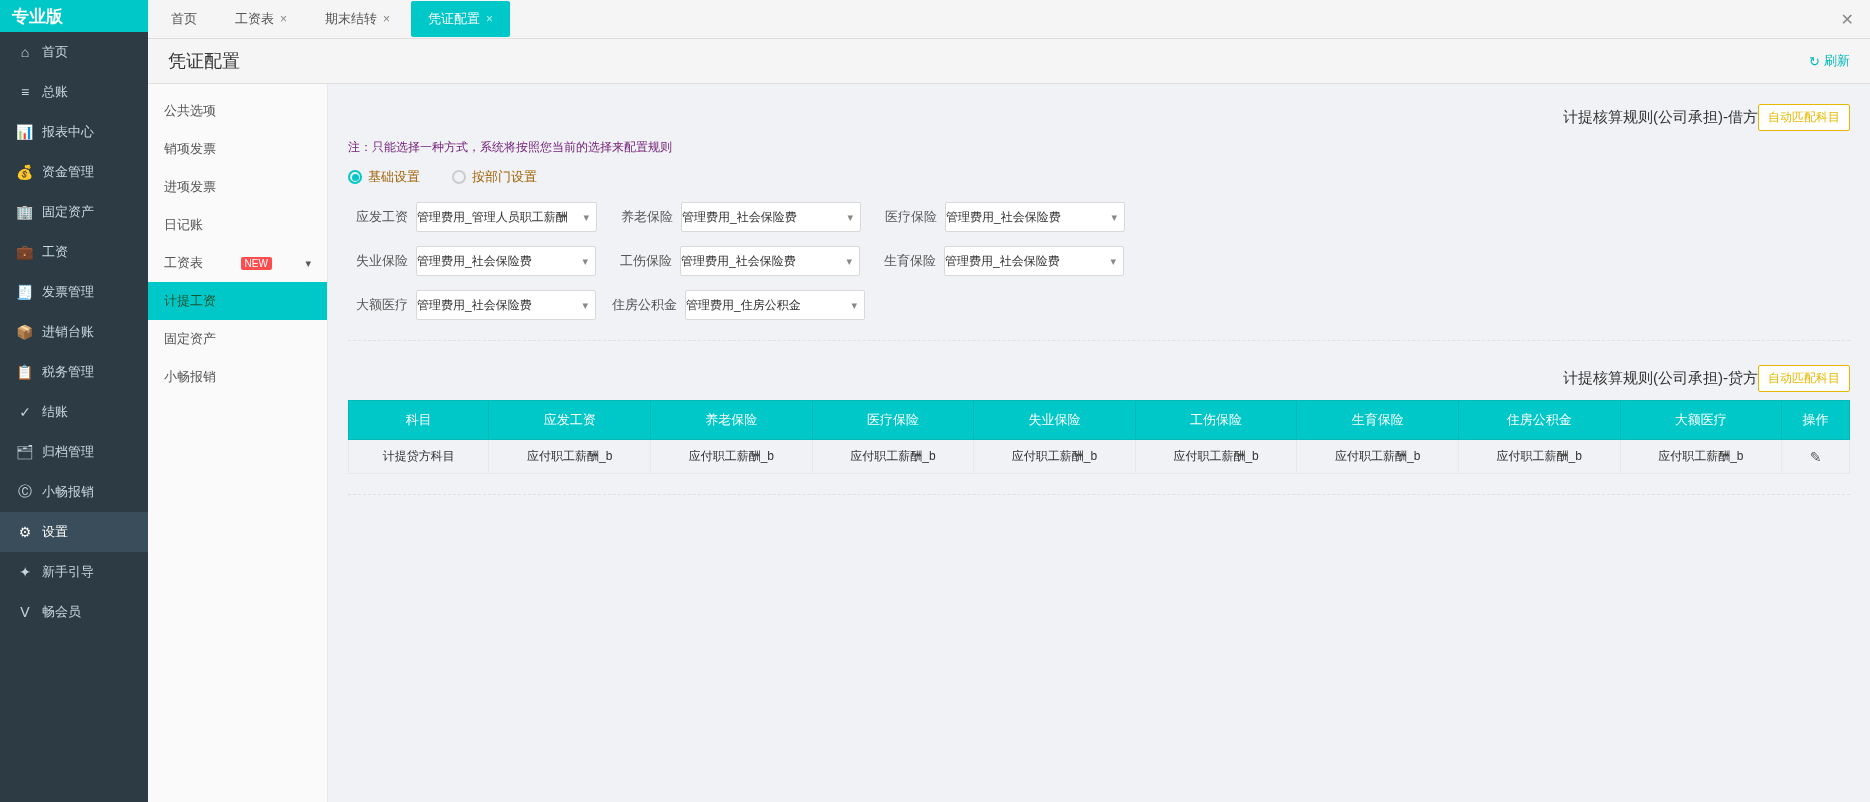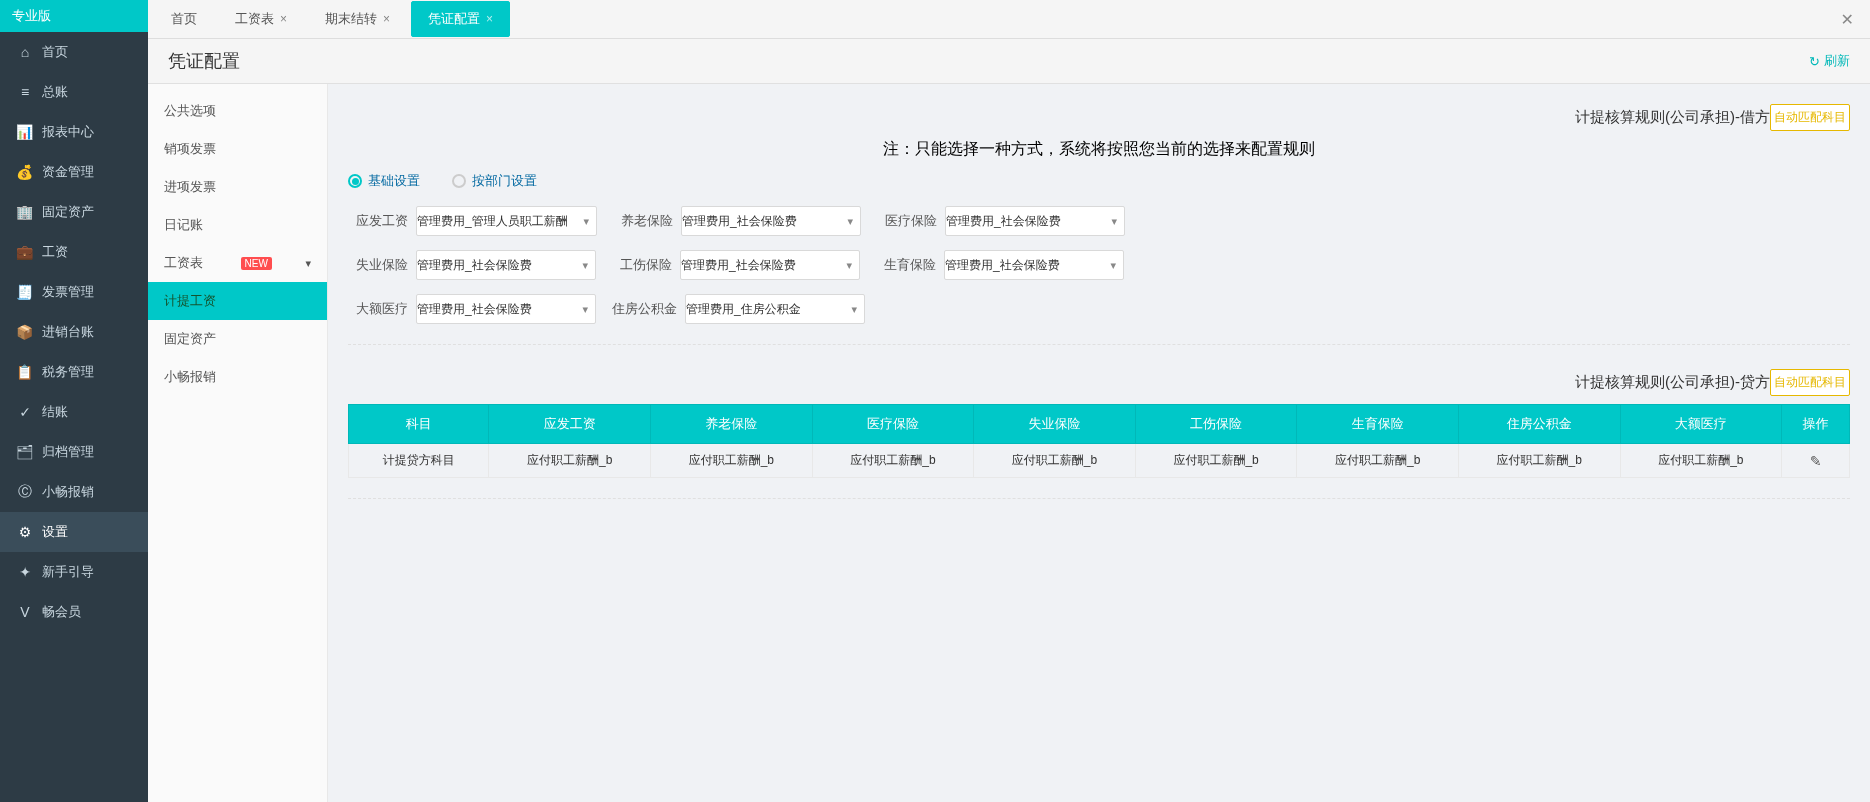--- a/index.html
+++ b/index.html
@@ -1,20 +1,20 @@
 <!DOCTYPE html>
 <html><head>
   <meta charset="utf-8">
   <style>
     * { box-sizing: border-box; margin: 0; padding: 0; }
     body { font-family: 'Microsoft YaHei', Arial, sans-serif; font-size: 13px; display: flex; height: 802px; overflow: hidden; background: #f0f2f5; }
 
     
     .sidebar { width: 148px; background: #2d3b45; height: 100%; display: flex; flex-direction: column; flex-shrink: 0; }
-    .sidebar-brand { background: #00c8c8; padding: 8px 12px; font-size: 13px; color: white; font-weight: normal; height: 32px; display: flex; align-items: center; }
+    .sidebar-brand { background: #00c8c8; padding: 8px 12px; font-size: 17px; color: white; font-weight: bold; height: 32px; display: flex; align-items: center; }
     .sidebar-item { display: flex; align-items: center; gap: 8px; padding: 11px 16px; color: #c8d6df; cursor: pointer; font-size: 13px; }
     .sidebar-item.active { background: #3a4d5a; color: white; }
     .sidebar-icon { font-size: 14px; width: 18px; text-align: center; }
 
     
     .main { flex: 1; display: flex; flex-direction: column; overflow: hidden; }
 
     
     .top-tabs { background: #f5f5f5; display: flex; align-items: center; border-bottom: 1px solid #ddd; height: 44px; padding: 0 4px; }
     .tab { padding: 8px 16px; cursor: pointer; font-size: 13px; color: #555; display: flex; align-items: center; gap: 6px; border: 1px solid transparent; margin: 0 2px; }
@@ -34,27 +34,27 @@
     .sub-nav-item .new-badge { background: #ff4d4f; color: white; font-size: 10px; padding: 1px 4px; border-radius: 2px; margin-left: 4px; }
     .sub-nav-item .expand-arrow { float: right; font-size: 11px; }
 
     
     .config-content { flex: 1; padding: 20px; overflow-y: auto; }
 
     
     .section { margin-bottom: 24px; border-bottom: 1px dashed #e0e0e0; padding-bottom: 20px; }
     .section-header { display: flex; justify-content: flex-end; align-items: center; margin-bottom: 8px; }
     .section-title { font-size: 15px; color: #333; font-weight: 500; }
-    .auto-match-btn { border: 1px solid #e6b800; color: #e6b800; background: white; padding: 4px 3px; cursor: pointer; font-size: 12px; border-radius: 2px; }
-
-    .notice { color: #000000; font-size: 16px; margin-bottom: 12px; text-align: center; }
+    .auto-match-btn { border: 1px solid #e6b800; color: #e6b800; background: white; padding: 4px 9px; cursor: pointer; font-size: 12px; border-radius: 2px; }
+
+    .notice { color: #701a75; font-size: 12px; margin-bottom: 12px; }
 
     
     .radio-group { display: flex; gap: 32px; margin-bottom: 16px; }
-    .radio-item { display: flex; align-items: center; gap: 6px; cursor: pointer; font-size: 13px; color: #0369a1; }
+    .radio-item { display: flex; align-items: center; gap: 6px; cursor: pointer; font-size: 13px; color: #a16207; }
     .radio-circle { width: 14px; height: 14px; border-radius: 50%; border: 2px solid #ccc; display: flex; align-items: center; justify-content: center; }
     .radio-circle.checked { border-color: #00c8c8; }
     .radio-circle.checked::after { content: ''; width: 7px; height: 7px; border-radius: 50%; background: #00c8c8; }
 
     
     .form-rows { display: flex; flex-direction: column; gap: 14px; }
     .form-row { display: flex; align-items: center; gap: 16px; flex-wrap: wrap; }
     .form-field { display: flex; align-items: center; gap: 8px; }
     .field-label { color: #555; font-size: 13px; white-space: nowrap; min-width: 60px; text-align: right; }
     .field-select { border: 1px solid #d9d9d9; background: white; padding: 4px 28px 4px 0; font-size: 12px; color: #333; cursor: pointer; min-width: 180px; height: 30px; appearance: none; -webkit-appearance: none; position: relative; border-radius: 2px; }

